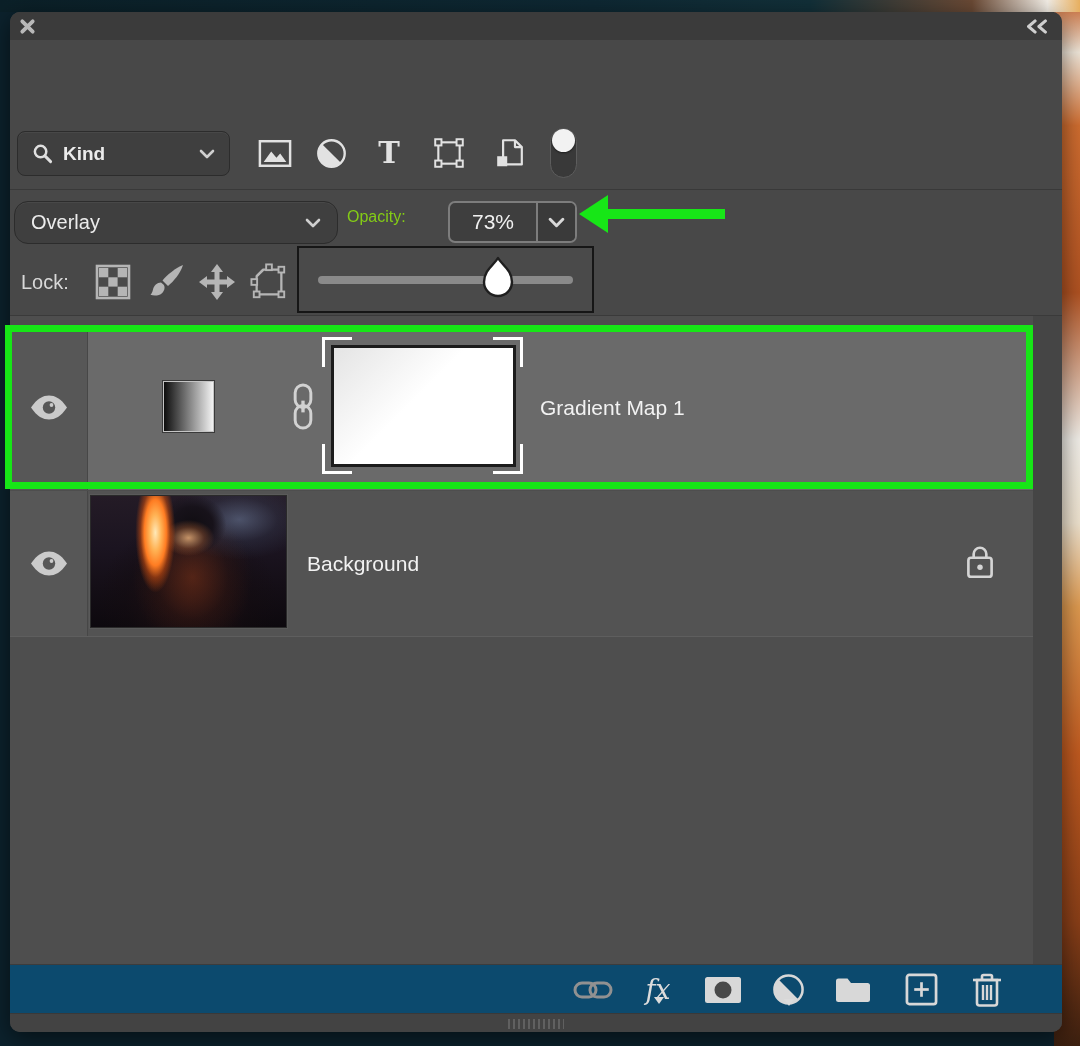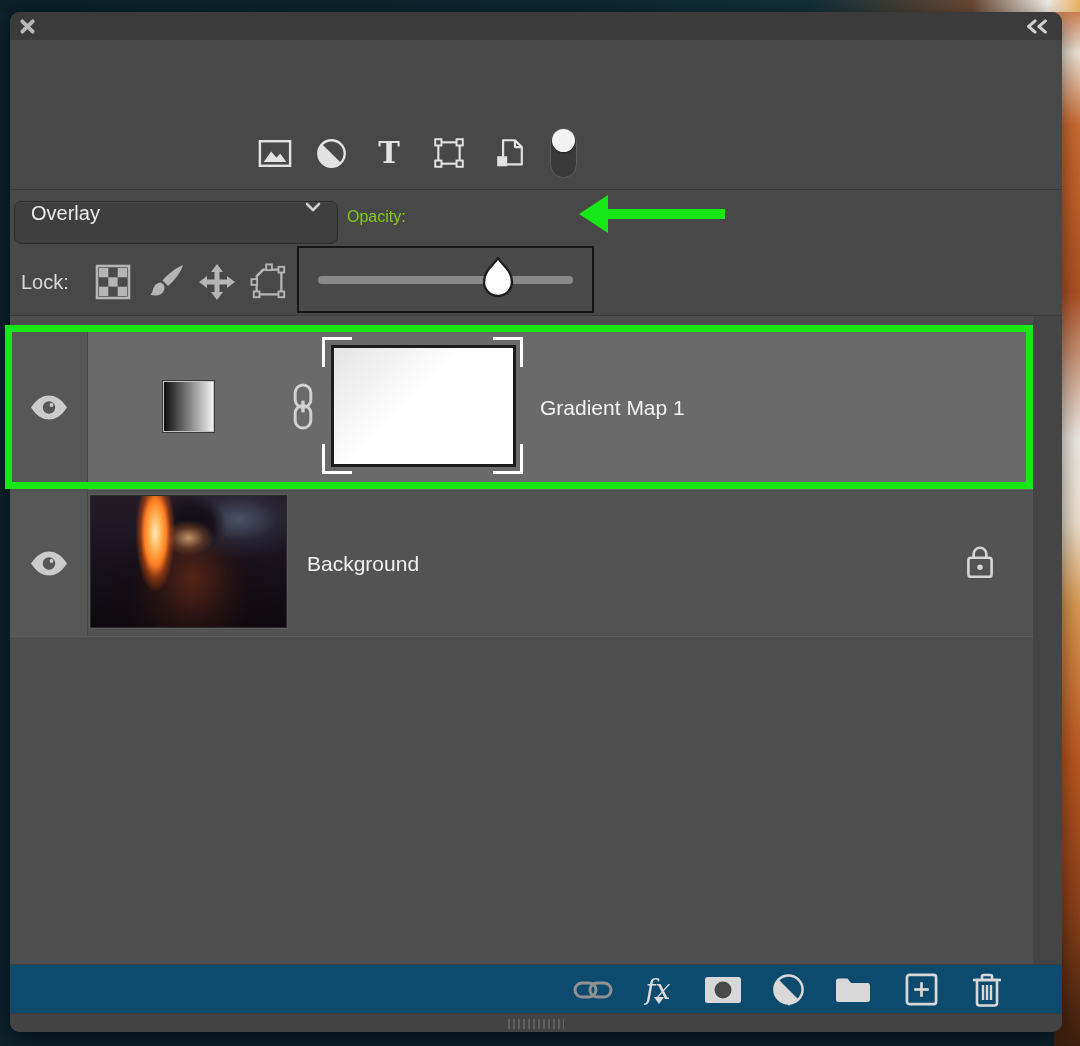--- a/index.html
+++ b/index.html
@@ -50,23 +50,23 @@
   .toggle {
     position:absolute; left:540px; top:18px; width:27px; height:50px;
     background:#393939; border:1px solid #5d5d5d; border-radius:14px; cursor:pointer;
   }
   .toggle .knob { position:absolute; left:1px; top:0px; width:23px; height:23px; border-radius:50%;
     background:#f2f2f2; box-shadow:0 1px 2px rgba(0,0,0,.5); }
 
   .blend-row { position:absolute; left:0; top:179px; width:100%; height:57px; }
   .blend-select {
     position:absolute; left:4px; top:10px; width:324px; height:43px;
-    background:#3f3f3f; border:1px solid #2c2c2c; border-radius:7px;
+    background:#3f3f3f; border:1px solid #2c2c2c; border-radius:14px;
     box-shadow:inset 0 1px 0 rgba(255,255,255,.05);
-    display:flex; padding:0 16px; cursor:pointer;
+    display:flex; align-items:center; padding:0 16px; cursor:pointer;
   }
   .blend-select .label { color:#ececec; font-size:20px; flex:1; }
   .opacity-label { position:absolute; left:337px; top:0; height:51px; display:flex; align-items:center;
     color:#84cc16; font-size:16px; }
   .opacity-box {
     position:absolute; left:438px; top:10px; width:129px; height:42px;
     border:2px solid #7d7d7d; border-radius:7px; background:#3e3e3e; display:flex; overflow:hidden;
   }
   .opacity-value { width:86px; display:flex; align-items:center; justify-content:center;
     color:#f0f0f0; font-size:21px; cursor:text; }
@@ -165,20 +165,34 @@
     <div class="collapse">
       <svg viewBox="0 0 24 16" width="24" height="15">
           <polyline points="10,2 3,8 10,14" fill="none" stroke="#cfcfcf" stroke-width="3.2" stroke-linecap="round" stroke-linejoin="round"></polyline>
           <polyline points="21,2 14,8 21,14" fill="none" stroke="#cfcfcf" stroke-width="3.2" stroke-linecap="round" stroke-linejoin="round"></polyline>
         </svg>
     </div>
   </div>
 
 
   <div class="filter-row">
+    <div class="kind-select">
+      <span>
+        <svg viewBox="0 0 22 22" width="21" height="21">
+            <circle cx="9" cy="9" r="6" fill="none" stroke="#e0e0e0" stroke-width="2.6"></circle>
+            <line x1="13.5" y1="13.5" x2="19.5" y2="19.5" stroke="#e0e0e0" stroke-width="3" stroke-linecap="round"></line>
+          </svg>
+      </span>
+      <span class="label">Kind</span>
+      <span>
+        <svg viewBox="0 0 16 10" width="16" height="10">
+            <polyline points="2,2 8,8 14,2" fill="none" stroke="#cfcfcf" stroke-width="2.6" stroke-linecap="round" stroke-linejoin="round"></polyline>
+          </svg>
+      </span>
+    </div>
 
     <div class="filt-btn" style="left:248px">
       <svg viewBox="0 0 36 30" width="34" height="29">
           <rect x="2" y="2" width="32" height="26" fill="none" stroke="#e2e2e2" stroke-width="2.6"></rect>
           <path d="M6 24 L14 13 L19.5 19.5 L23.5 15 L30 24 Z" fill="#e2e2e2"></path>
         </svg>
     </div>
     <div class="filt-btn" style="left:304px">
       <svg viewBox="0 0 34 34" width="31" height="31">
           <circle cx="17" cy="17" r="14.5" fill="none" stroke="#e2e2e2" stroke-width="2.6"></circle>
@@ -212,20 +226,28 @@
   <div class="blend-row">
     <div class="blend-select">
       <span class="label">Overlay</span>
       <span>
         <svg viewBox="0 0 16 10" width="16" height="10">
             <polyline points="2,2 8,8 14,2" fill="none" stroke="#cfcfcf" stroke-width="2.6" stroke-linecap="round" stroke-linejoin="round"></polyline>
           </svg>
       </span>
     </div>
     <div class="opacity-label">Opacity:</div>
+    <div class="opacity-box">
+      <div class="opacity-value">73%</div>
+      <div class="opacity-drop">
+        <svg viewBox="0 0 16 10" width="17" height="11">
+            <polyline points="2,2 8,8 14,2" fill="none" stroke="#d8d8d8" stroke-width="2.8" stroke-linecap="round" stroke-linejoin="round"></polyline>
+          </svg>
+      </div>
+    </div>
   </div>
 
   <div class="lock-row">
     <div class="lock-label">Lock:</div>
     <div class="lock-btn" style="left:84px">
       <svg viewBox="0 0 36 36" width="36" height="36">
         <rect x="2" y="2" width="32" height="32" fill="#4a4a4a" stroke="#b5b5b5" stroke-width="2.6"></rect>
         <rect x="4" y="4" width="9.3" height="9.3" fill="#b5b5b5"></rect>
           <rect x="22.7" y="4" width="9.3" height="9.3" fill="#b5b5b5"></rect>
         <rect x="13.3" y="13.3" width="9.3" height="9.3" fill="#b5b5b5"></rect>

